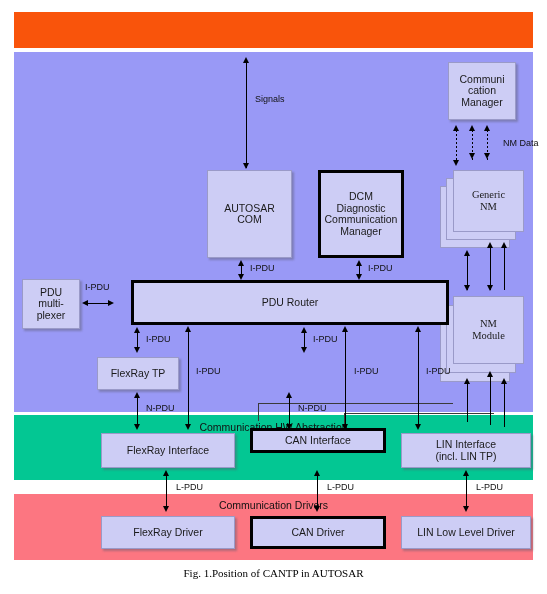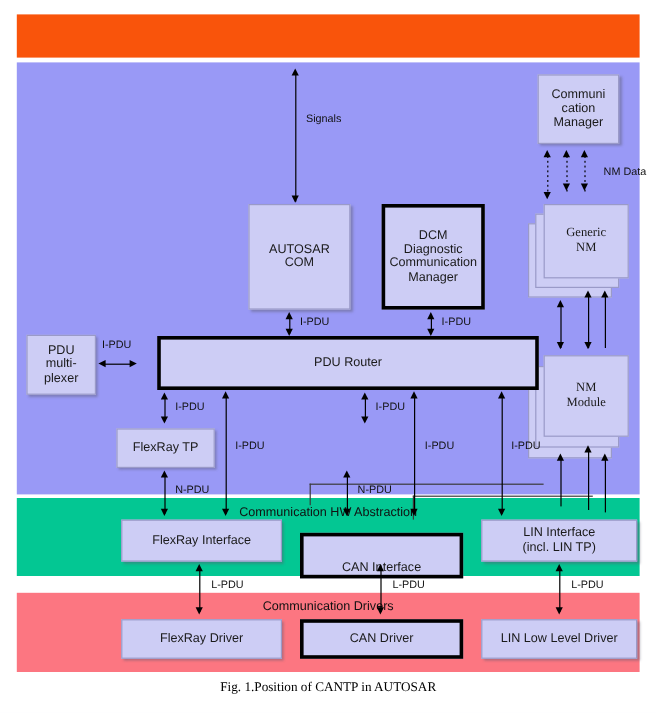--- a/index.html
+++ b/index.html
@@ -199,21 +199,21 @@
 
   <div class="ln vln" style="left:289px;top:396px;height:32px;"></div>
   <div class="ah up" style="left:286px;top:392px;"></div>
   <div class="ah down" style="left:286px;top:424px;"></div>
   <div class="lbl" style="left:298px;top:403px;">N-PDU</div>
 
   <div class="box" style="left:101px;top:433px;width:134px;height:35px;">
     <span>FlexRay Interface</span>
   </div>
 
-  <div class="box red" style="left:250px;top:444px;width:136px;height:38px;align-items:flex-end;">
+  <div class="box red" style="left:250px;top:428px;width:136px;height:25px;">
     <span>CAN Interface</span>
   </div>
 
   <div class="box" style="left:401px;top:433px;width:130px;height:35px;flex-direction:column;">
     <span>LIN Interface</span>
     <span>(incl. LIN TP)</span>
   </div>
 
   <div class="ln vln" style="left:166px;top:474px;height:36px;"></div>
   <div class="ah up" style="left:163px;top:470px;"></div>

